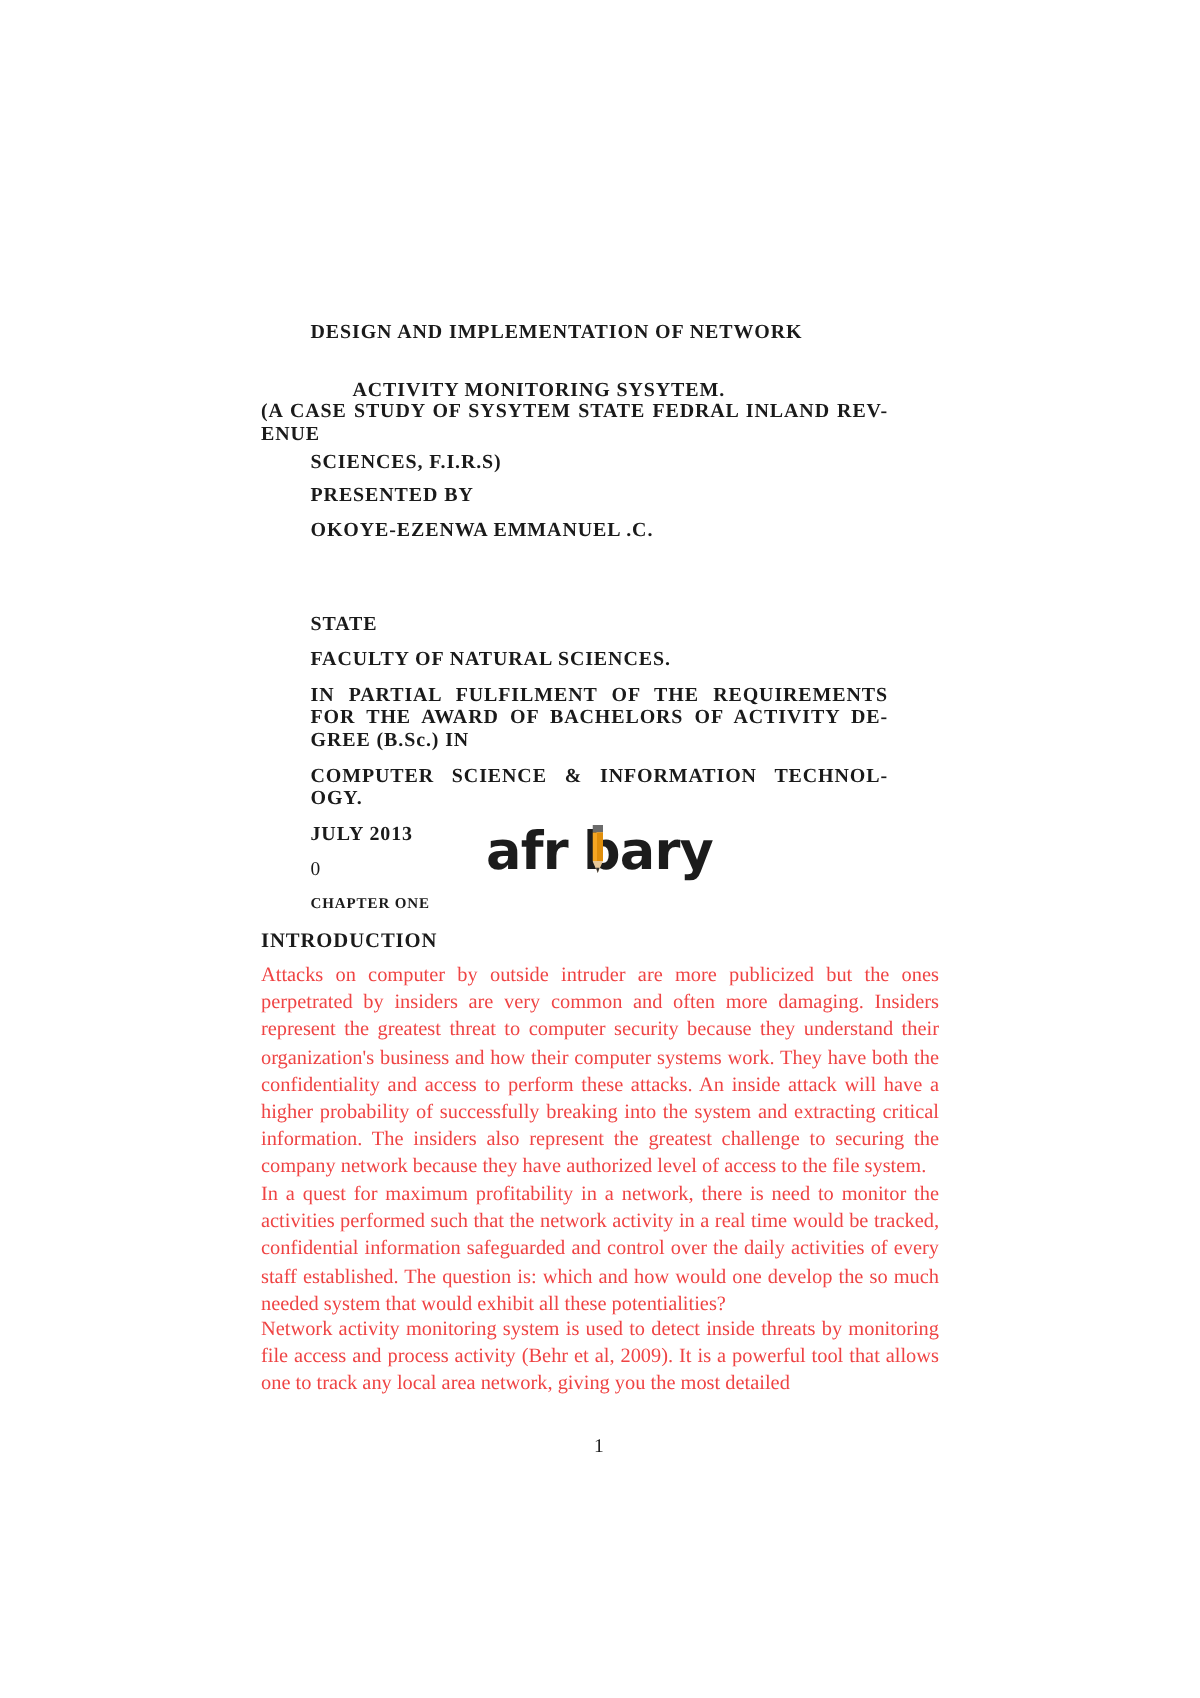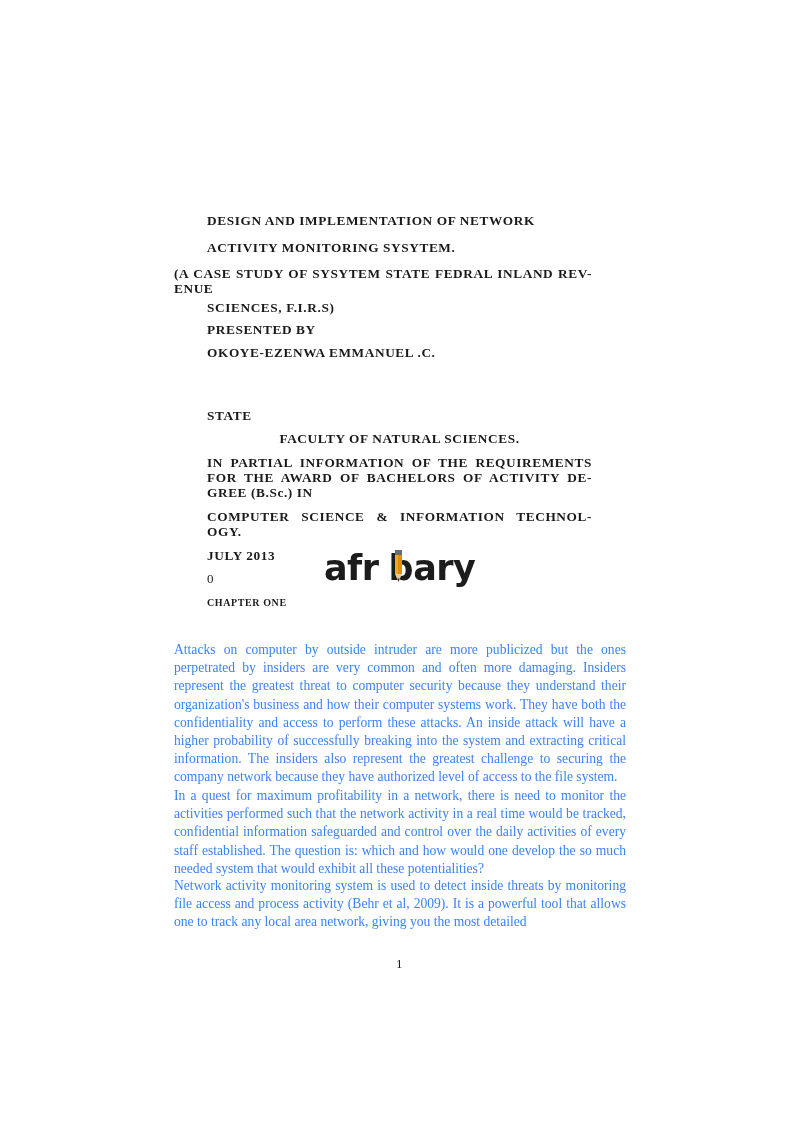--- a/index.html
+++ b/index.html
@@ -5,47 +5,47 @@
   html, body { margin: 0; padding: 0; background: #ffffff; }
   body { width: 800px; height: 1132px; position: relative; overflow: hidden;
          font-family: "DejaVu Serif", "Liberation Serif", serif; color: #1a1a1a; }
   .page { position: absolute; left: 0; top: 0; width: 800px; height: 844px; }
   .head { position: absolute; font-family: "Liberation Serif", serif; font-weight: bold;
           font-size: 13.3px; letter-spacing: 0.6px; line-height: 15px; color: #1a1a1a; }
   .indent { left: 207px; width: 385px; }
   .noindent { left: 174px; width: 418px; }
   .justify-line { text-align: justify; text-align-last: justify; }
   .body-text { position: absolute; left: 174px; width: 452px; font-family: "Liberation Serif", serif;
-               font-size: 13.6px; line-height: 18.2px; text-align: justify; color: #3b82f6; margin: 0; }
+               font-size: 13.6px; line-height: 18.2px; text-align: justify; color: #ef4444; margin: 0; }
   .num { position: absolute; font-family: "Liberation Serif", serif; font-size: 13px; color: #1a1a1a; }
   .logo { position: absolute; left: 324px; top: 548px; width: 152px; height: 40px; }
   .logo-text { font-family: "DejaVu Sans", sans-serif; font-weight: bold; font-size: 35px;
                letter-spacing: -0.5px; color: #1c1c1c; line-height: 40px; position: relative; }
   .pencil { position: absolute; left: 71px; top: 2px; width: 7px; height: 32px; }
 </style>
 </head>
 <body>
 
 <div class="page">
 
   <div class="head indent" style="top:213px;">DESIGN AND IMPLEMENTATION OF NETWORK</div>
-  <div class="head indent" style="top:240px;">ACTIVITY MONITORING SYSYTEM.</div>
+  <div class="head indent" style="top:252px;margin-left:28px;">ACTIVITY MONITORING SYSYTEM.</div>
 
   <div class="head noindent justify-line" style="top:266px;">(A CASE STUDY OF SYSYTEM STATE FEDRAL INLAND REV-</div>
   <div class="head noindent" style="top:281px;">ENUE</div>
   <div class="head indent" style="top:300px;">SCIENCES, F.I.R.S)</div>
 
   <div class="head indent" style="top:322px;">PRESENTED BY</div>
   <div class="head indent" style="top:345px;">OKOYE-EZENWA EMMANUEL .C.</div>
 
   <div class="head indent" style="top:408px;">STATE</div>
 
-  <div class="head indent" style="top:431px;text-align:center;">FACULTY OF NATURAL SCIENCES.</div>
+  <div class="head indent" style="top:431px;">FACULTY OF NATURAL SCIENCES.</div>
 
-  <div class="head indent justify-line" style="top:455px;">IN PARTIAL INFORMATION OF THE REQUIREMENTS</div>
+  <div class="head indent justify-line" style="top:455px;">IN PARTIAL FULFILMENT OF THE REQUIREMENTS</div>
   <div class="head indent justify-line" style="top:470px;">FOR THE AWARD OF BACHELORS OF ACTIVITY DE-</div>
   <div class="head indent" style="top:485px;">GREE (B.Sc.) IN</div>
 
   <div class="head indent justify-line" style="top:509px;">COMPUTER SCIENCE &amp; INFORMATION TECHNOL-</div>
   <div class="head indent" style="top:524px;">OGY.</div>
 
   <div class="head indent" style="top:548px;">JULY 2013</div>
   <div class="num" style="left:207px; top:571px;">0</div>
 
   <div class="logo">
@@ -55,19 +55,20 @@
     <svg class="pencil" viewBox="0 0 7 32">
       <rect x="0" y="0" width="7" height="5" fill="#6b6b6b"></rect>
       <rect x="0" y="5" width="7" height="19" fill="#f5a623"></rect>
       <rect x="3" y="5" width="4" height="19" fill="#e08e0b"></rect>
       <polygon points="0,24 7,24 3.5,32" fill="#e8c99a"></polygon>
       <polygon points="2.3,28.5 4.7,28.5 3.5,32" fill="#333333"></polygon>
     </svg>
   </div>
 
   <div class="head indent" style="top:595px; font-size:10px;">CHAPTER ONE</div>
+  <div class="head noindent" style="top:619px; font-size:13.8px;">INTRODUCTION</div>
 
   <p class="body-text" style="top:641px;">Attacks on computer by outside intruder are more publicized but the ones perpetrated by insiders are very common and often more damaging. Insiders represent the greatest threat to computer security because they understand their organization's business and how their computer systems work. They have both the confidentiality and access to perform these attacks. An inside attack will have a higher probability of successfully breaking into the system and extracting critical information. The insiders also represent the greatest challenge to securing the company network because they have authorized level of access to the file system.</p>
   <p class="body-text" style="top:787px;">In a quest for maximum profitability in a network, there is need to monitor the activities performed such that the network activity in a real time would be tracked, confidential information safeguarded and control over the daily activities of every staff established. The question is: which and how would one develop the so much needed system that would exhibit all these potentialities?</p>
   <p class="body-text" style="top:877px;">Network activity monitoring system is used to detect inside threats by monitoring file access and process activity (Behr et al, 2009). It is a powerful tool that allows one to track any local area network, giving you the most detailed</p>
 
   <div class="num" style="left:396px; top:956px;">1</div>
 </div>
 
 </body></html>

